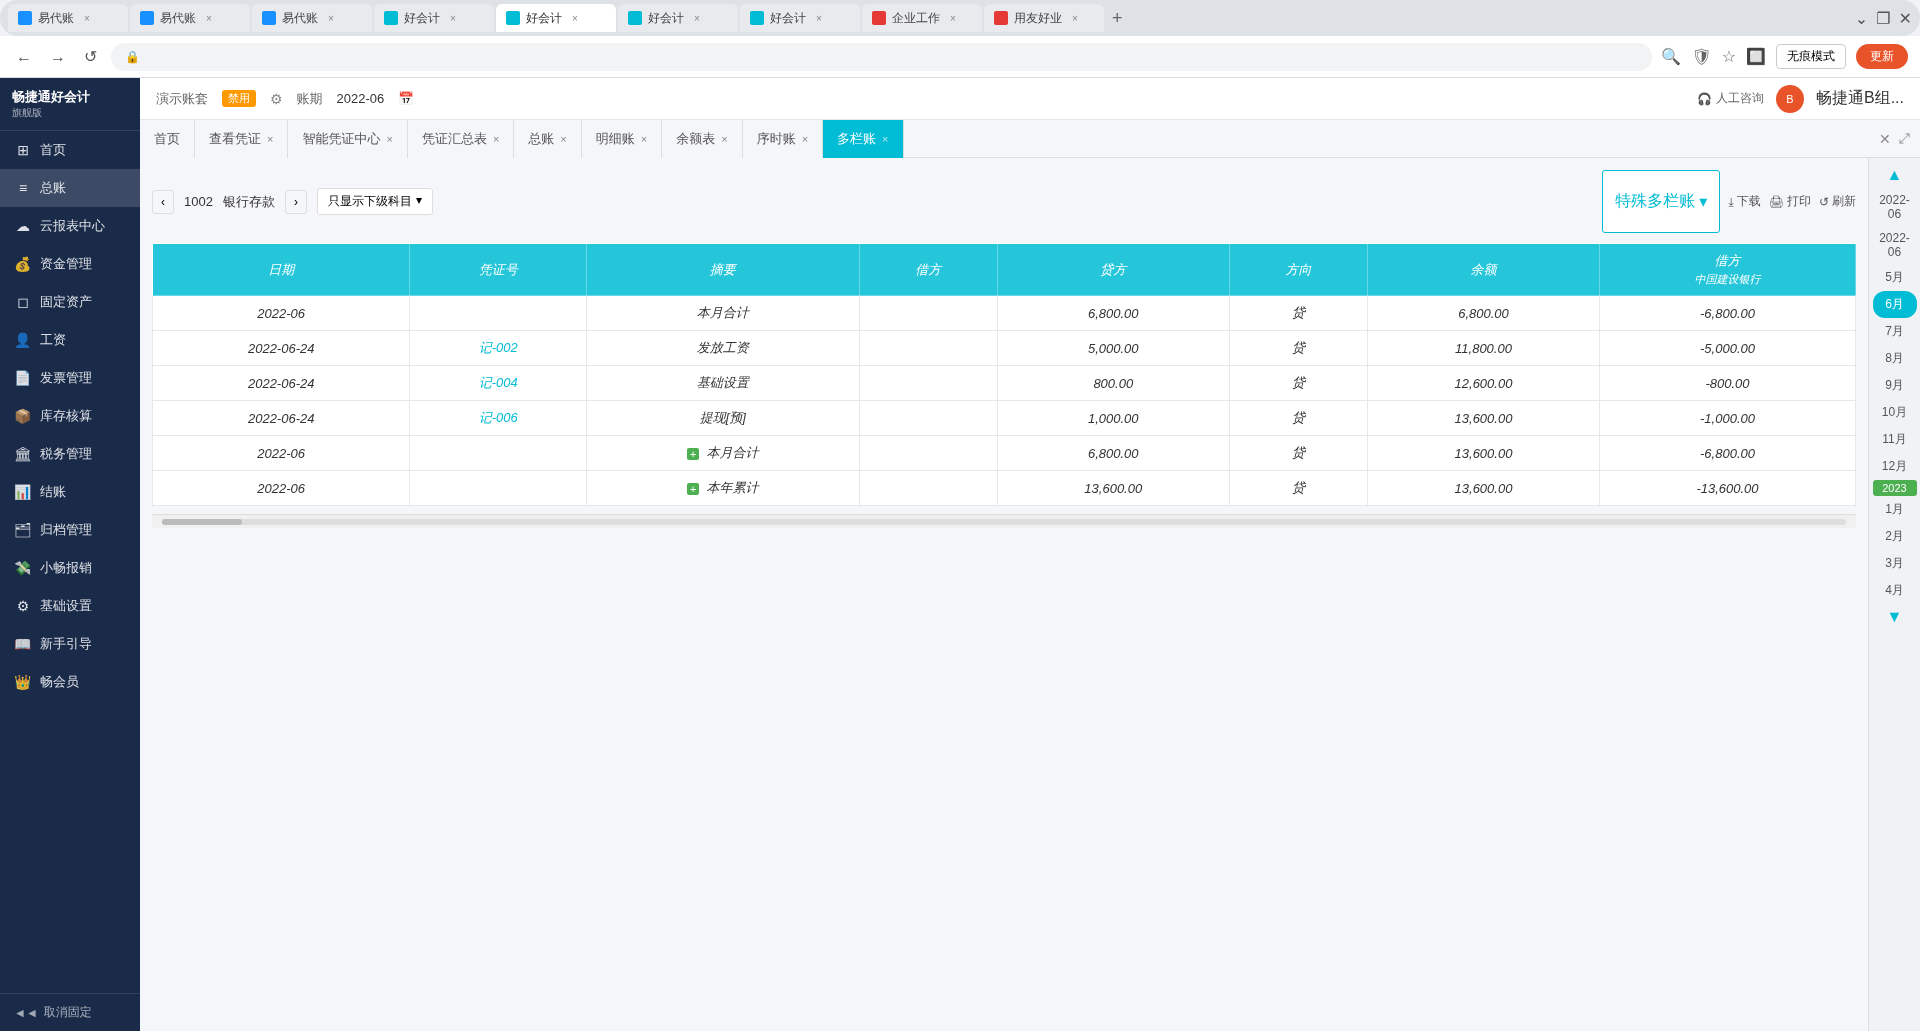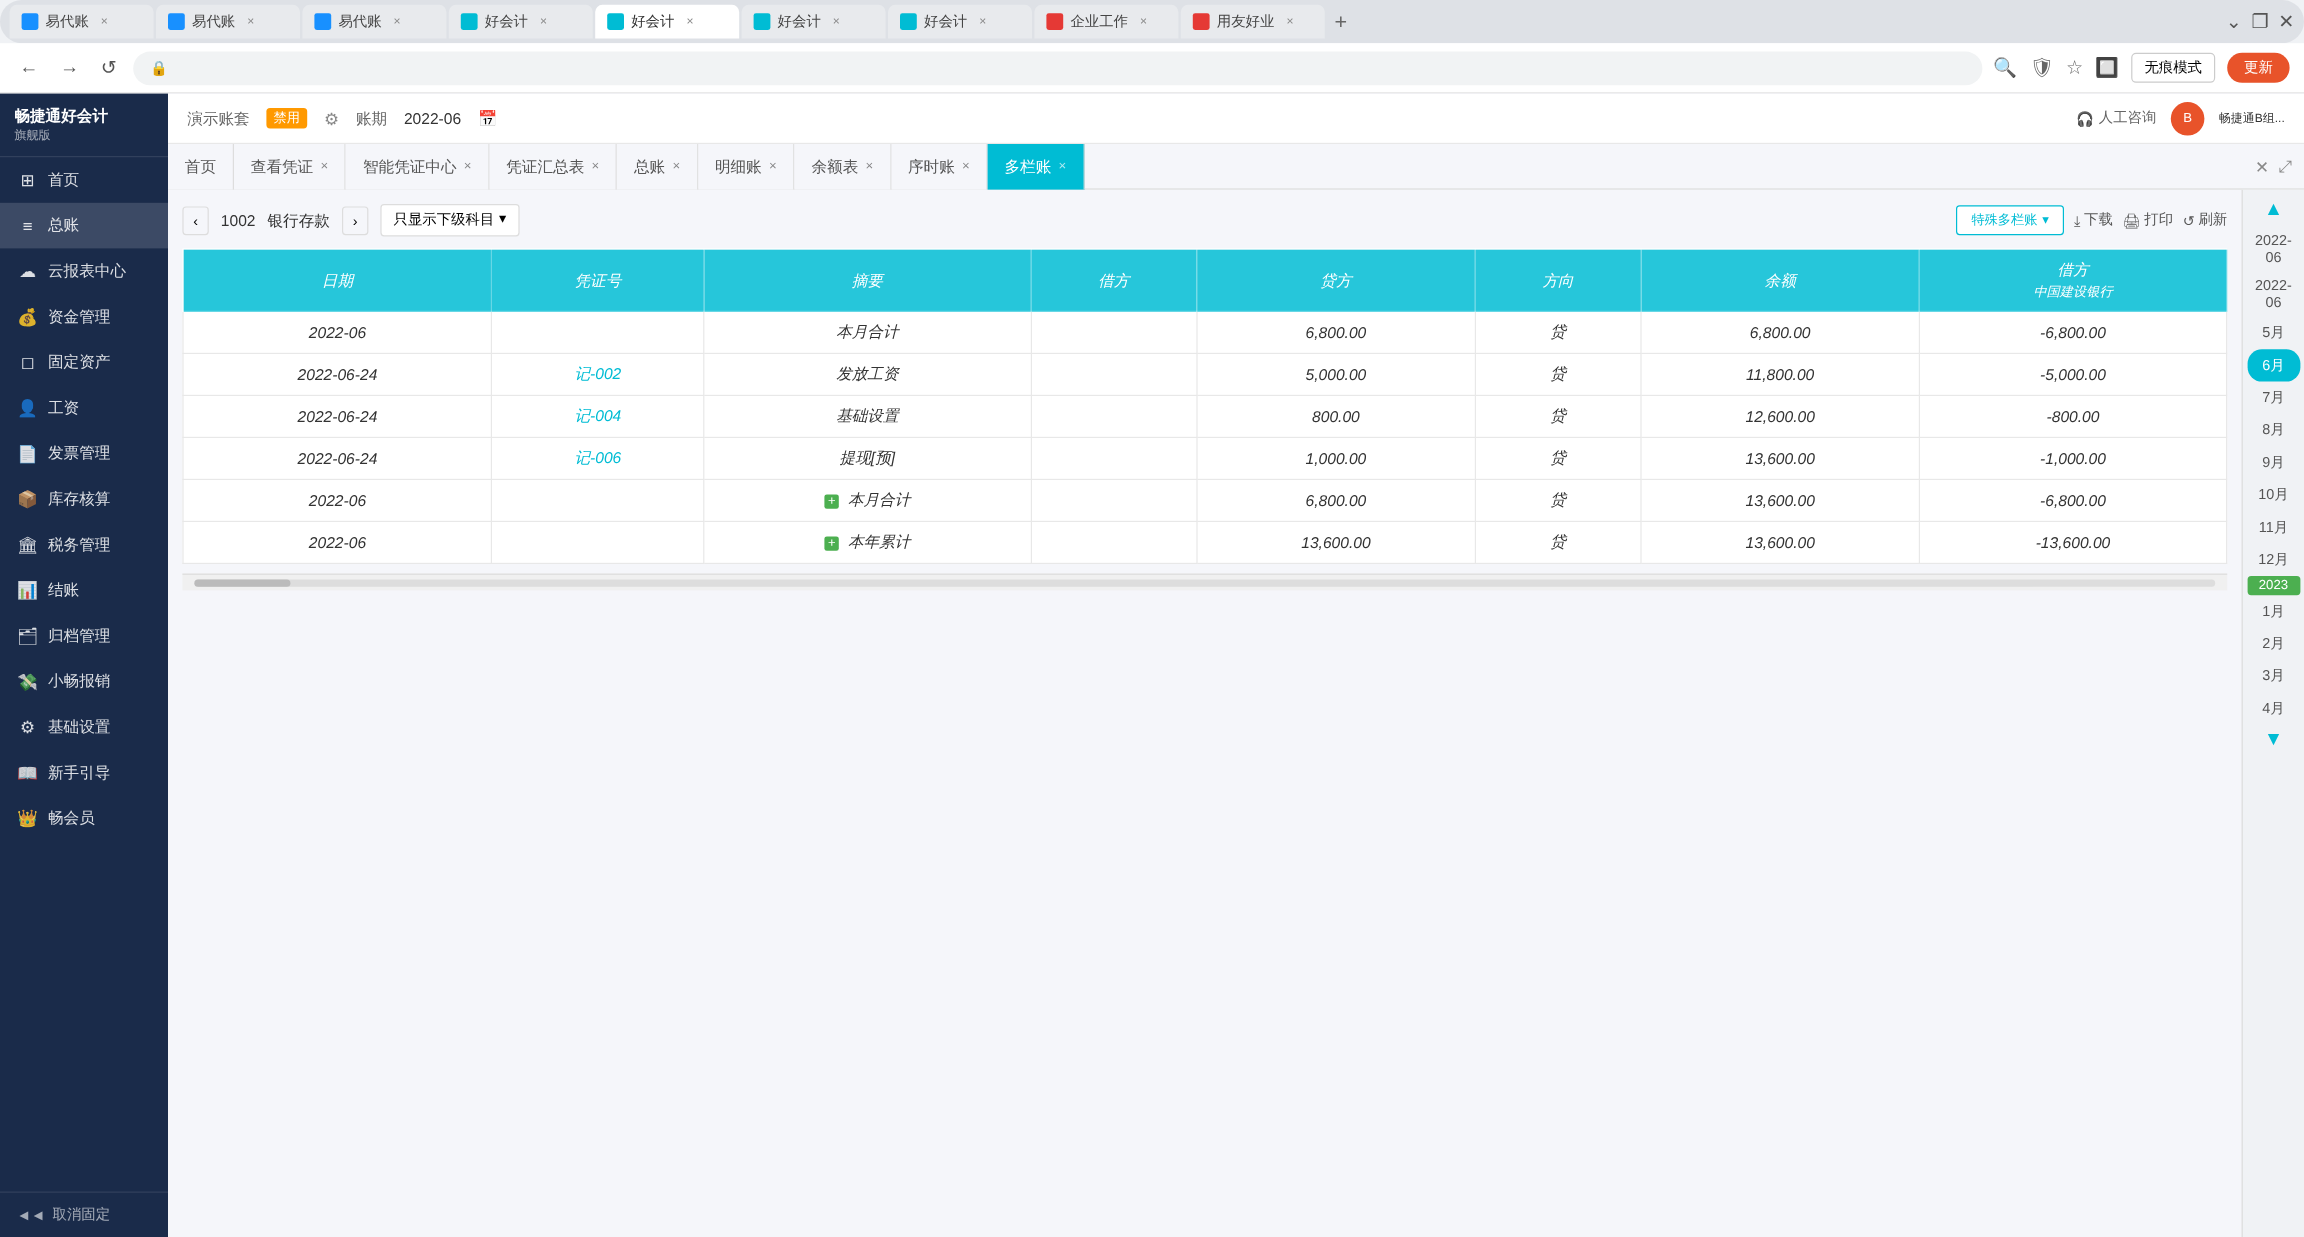--- a/index.html
+++ b/index.html
@@ -38,42 +38,42 @@
     .main-content { flex: 1; display: flex; flex-direction: column; background: #f5f6fa; overflow: hidden; }
 
     
     .top-bar { background: #fff; height: 42px; display: flex; align-items: center; padding: 0 16px; gap: 14px; border-bottom: 1px solid #e8e8e8; }
     .top-bar-title { font-size: 13px; color: #666; }
     .badge-demo { background: #ff9900; color: #fff; font-size: 11px; padding: 1px 6px; border-radius: 3px; }
     .settings-icon { color: #888; font-size: 14px; cursor: pointer; }
     .top-bar-right { margin-left: auto; display: flex; align-items: center; gap: 12px; }
     .consult-btn { display: flex; align-items: center; gap: 4px; font-size: 12px; color: #666; cursor: pointer; }
     .user-badge { background: #e8532a; color: #fff; border-radius: 50%; width: 28px; height: 28px; display: flex; align-items: center; justify-content: center; font-size: 11px; }
-    .user-name { font-size: 10px; color: #333; }
+    .user-name { font-size: 16px; color: #333; }
 
     
     .tab-bar { background: #f5f6fa; display: flex; align-items: center; border-bottom: 1px solid #ddd; padding: 0 0 0 0; height: 38px; }
     .page-tab { display: flex; align-items: center; gap: 4px; padding: 0 14px; height: 38px; font-size: 13px; color: #555; cursor: pointer; border-right: 1px solid #ddd; background: #f5f6fa; }
     .page-tab.active { background: #00bcd4; color: #fff; }
     .tab-close-x { font-size: 11px; opacity: 0.7; margin-left: 2px; }
     .tab-bar-actions { margin-left: auto; display: flex; align-items: center; padding-right: 10px; gap: 8px; }
 
     
     .content-area { display: flex; flex: 1; overflow: hidden; }
 
     
     .ledger-area { flex: 1; padding: 12px; overflow-y: auto; }
 
     
     .ledger-toolbar { display: flex; align-items: center; gap: 10px; margin-bottom: 10px; }
     .prev-btn, .next-btn { background: none; border: 1px solid #ddd; border-radius: 3px; padding: 4px 8px; cursor: pointer; font-size: 12px; }
     .account-display { font-size: 13px; color: #333; font-weight: 500; }
     .filter-select { display: flex; gap: 4px; padding: 4px 10px; border: 1px solid #ddd; border-radius: 3px; font-size: 12px; cursor: pointer; background: #fff; }
     .toolbar-right { margin-left: auto; display: flex; gap: 8px; align-items: center; }
-    .multi-col-btn { border: 1px solid #00bcd4; color: #00bcd4; background: #fff; border-radius: 3px; padding: 4px 12px; font-size: 11px; cursor: pointer; display: flex; align-items: center; gap: 4px; }
+    .multi-col-btn { border: 1px solid #00bcd4; color: #00bcd4; background: #fff; border-radius: 3px; padding: 20px 12px; font-size: 16px; cursor: pointer; display: flex; align-items: center; gap: 4px; }
     .download-btn, .print-btn, .refresh-btn { background: none; border: none; font-size: 12px; color: #555; cursor: pointer; display: flex; align-items: center; gap: 3px; }
 
     
     .ledger-table { width: 100%; border-collapse: collapse; background: #fff; font-style: italic; }
     .ledger-table thead tr { background: #26c6da; color: #fff; }
     .ledger-table thead th { padding: 8px 10px; text-align: center; font-size: 13px; font-weight: normal; border: 1px solid rgba(255,255,255,0.3); }
     .ledger-table tbody td { padding: 8px 10px; text-align: center; border: 1px solid #e8e8e8; font-size: 13px; color: #333; }
     .voucher-link { color: #00bcd4; cursor: pointer; text-decoration: none; }
     .green-dot { display: inline-block; width: 12px; height: 12px; background: #4caf50; border-radius: 2px; margin-right: 4px; vertical-align: middle; font-size: 11px; color: #fff; text-align: center; line-height: 12px; }
     .amount-right { text-align: right; }

